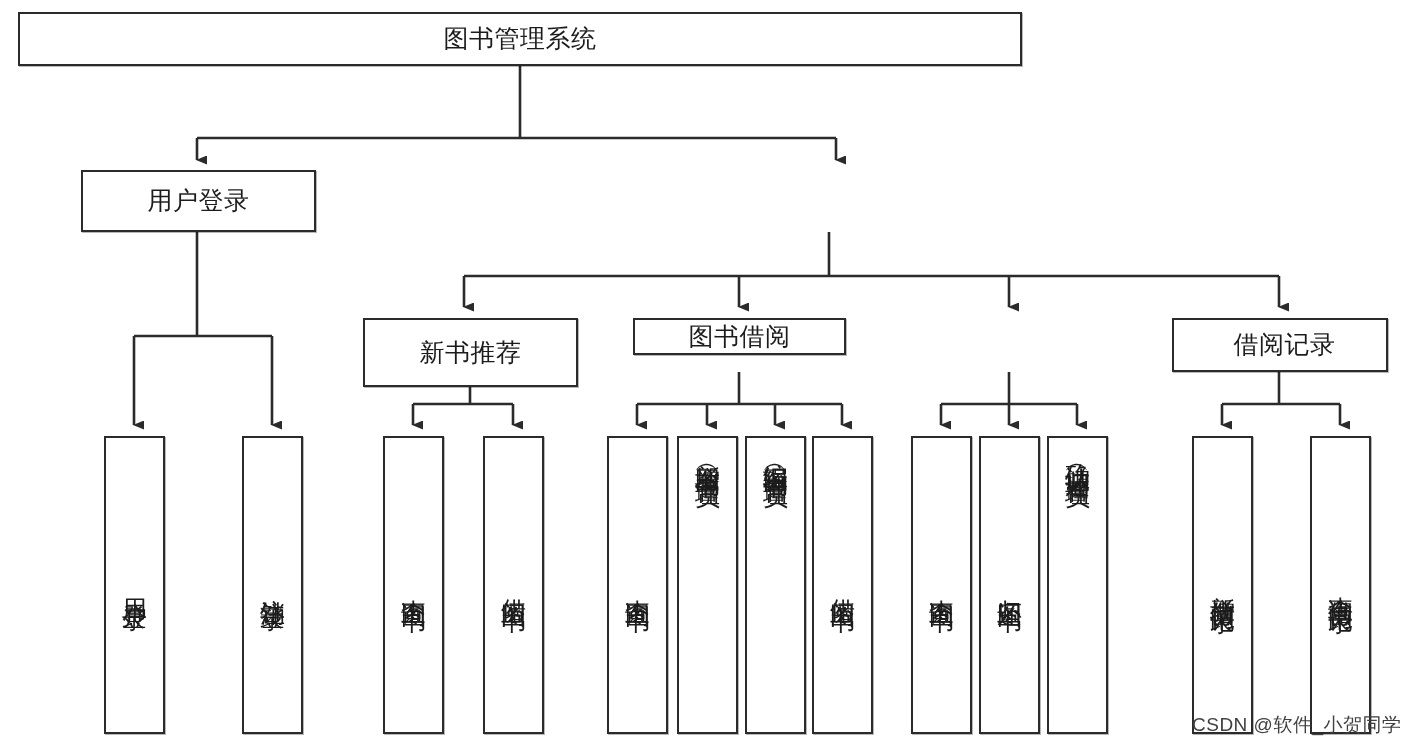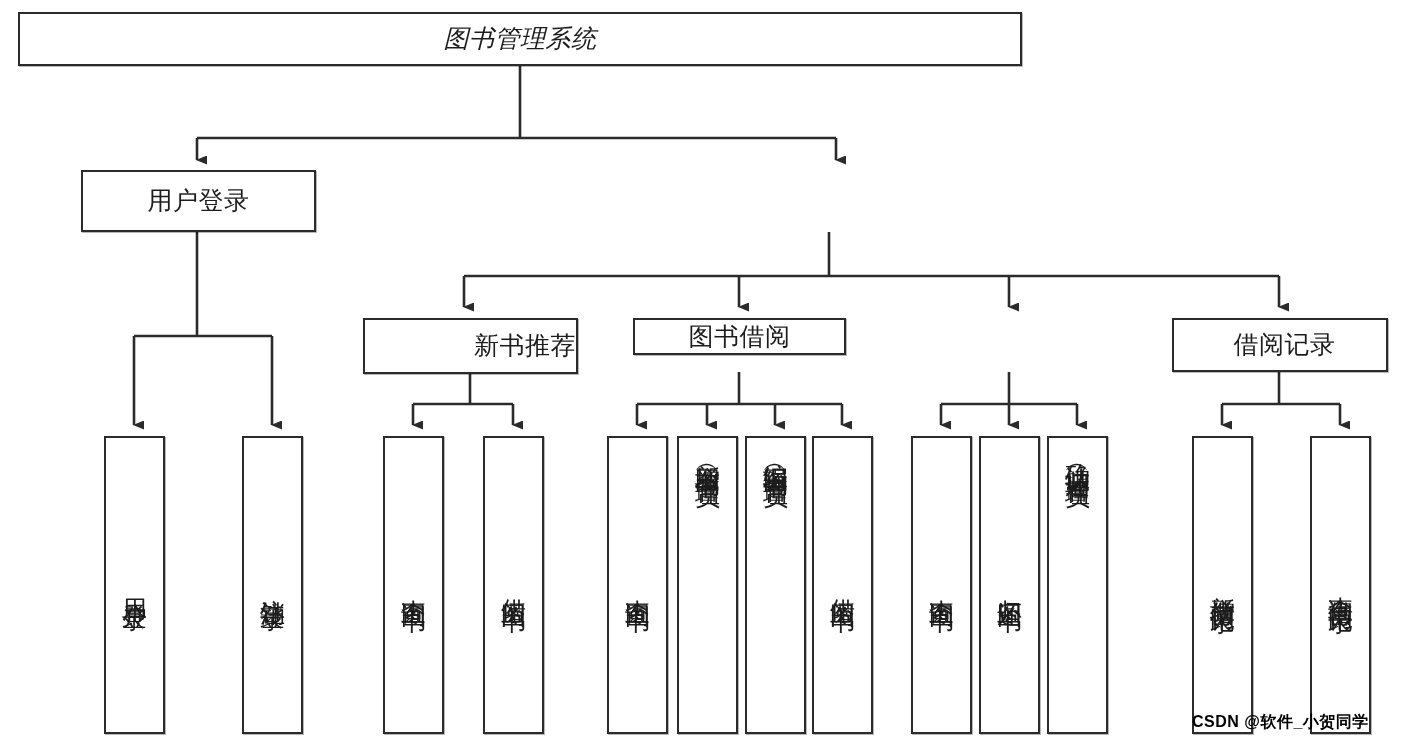--- a/index.html
+++ b/index.html
@@ -26,46 +26,45 @@
   .node .lbl{
     display:block;
     text-align:center;
     line-height:1.18;
     letter-spacing:.5px;
     white-space:pre;
   }
 
   
   .h .lbl{font-size:25px;}
-  .node.root .lbl{font-size:25px;font-style:italic;}
+  .node.root .lbl{font-size:25px;}
 
   
   .v{
     align-items:flex-start;
     justify-content:center;
     padding-top:6px;
   }
   .v .lbl{
     writing-mode:vertical-rl;
     text-orientation:upright;
     font-size:25px;
     line-height:1.0;
     letter-spacing:3px;
     white-space:nowrap;
   }
   .v.mid{align-items:center;padding-top:0;}
 
   .watermark{
     position:absolute;
     left:1192px;top:712px;
-    font-size:16px;
-    color:#000000;
+    font-size:19px;
+    color:#404040;
     white-space:nowrap;
     letter-spacing:.5px;
-    font-weight:bold;
   }
 </style>
 </head>
 <body>
 
 <div id="diagram">
 
   <svg id="edges" viewBox="0 0 1405 747" xmlns="http://www.w3.org/2000/svg">
     <defs>
       <marker id="arw" markerWidth="10" markerHeight="11" refX="4.5" refY="10" orient="auto" markerUnits="userSpaceOnUse">
@@ -117,21 +116,21 @@
   </svg>
 
   <div class="node root h" style="left:18px;top:12px;width:1004px;height:54px;">
     <span class="lbl">图书管理系统</span>
   </div>
 
   <div class="node h" style="left:81px;top:170px;width:235px;height:62px;">
     <span class="lbl">用户登录</span>
   </div>
 
-  <div class="node h" style="left:363px;top:318px;width:215px;height:56px;justify-content:flex-end;">
+  <div class="node h" style="left:363px;top:318px;width:215px;height:69px;">
     <span class="lbl">新书推荐</span>
   </div>
   <div class="node h" style="left:633px;top:318px;width:213px;height:37px;">
     <span class="lbl">图书借阅</span>
   </div>
   <div class="node h" style="left:1172px;top:318px;width:216px;height:54px;padding-left:9px;">
     <span class="lbl">借阅记录</span>
   </div>
 
   <div class="node v mid" style="left:104px;top:436px;width:61px;height:298px;">

